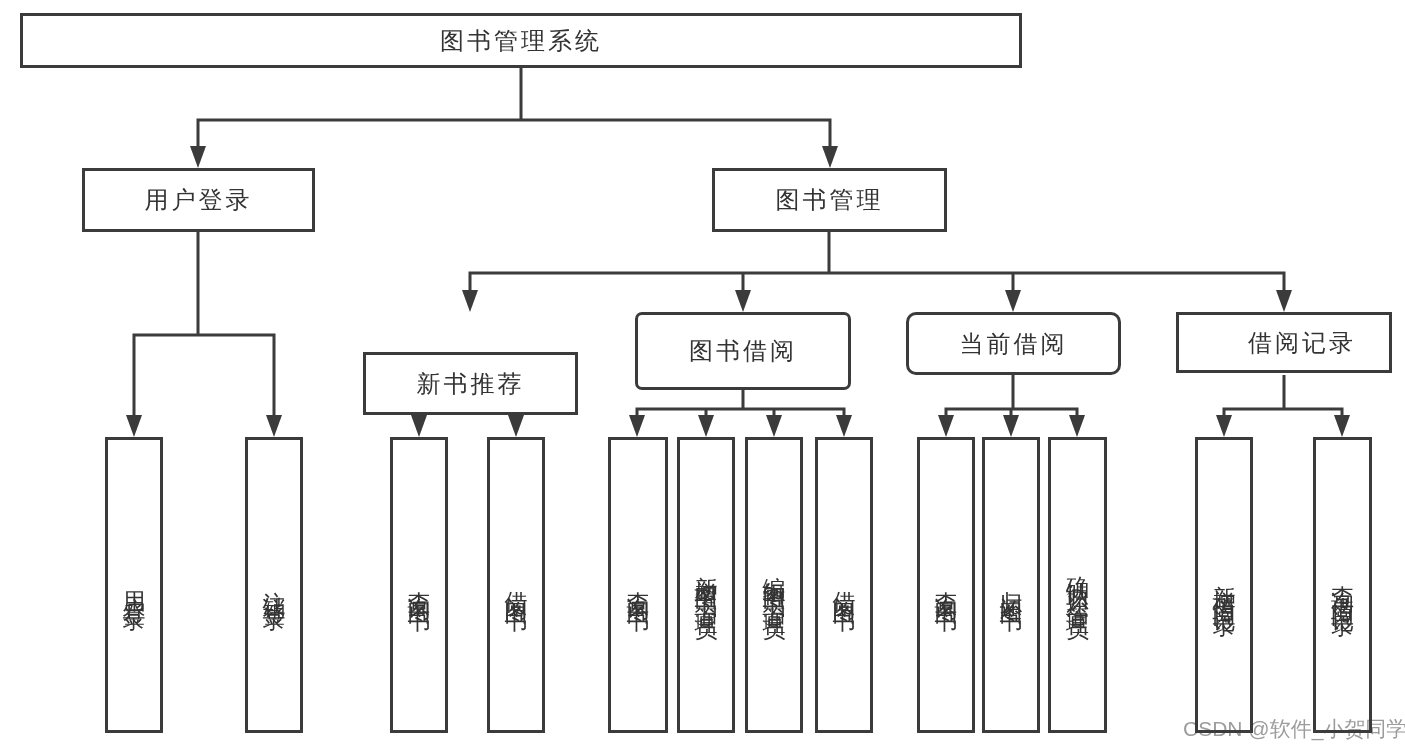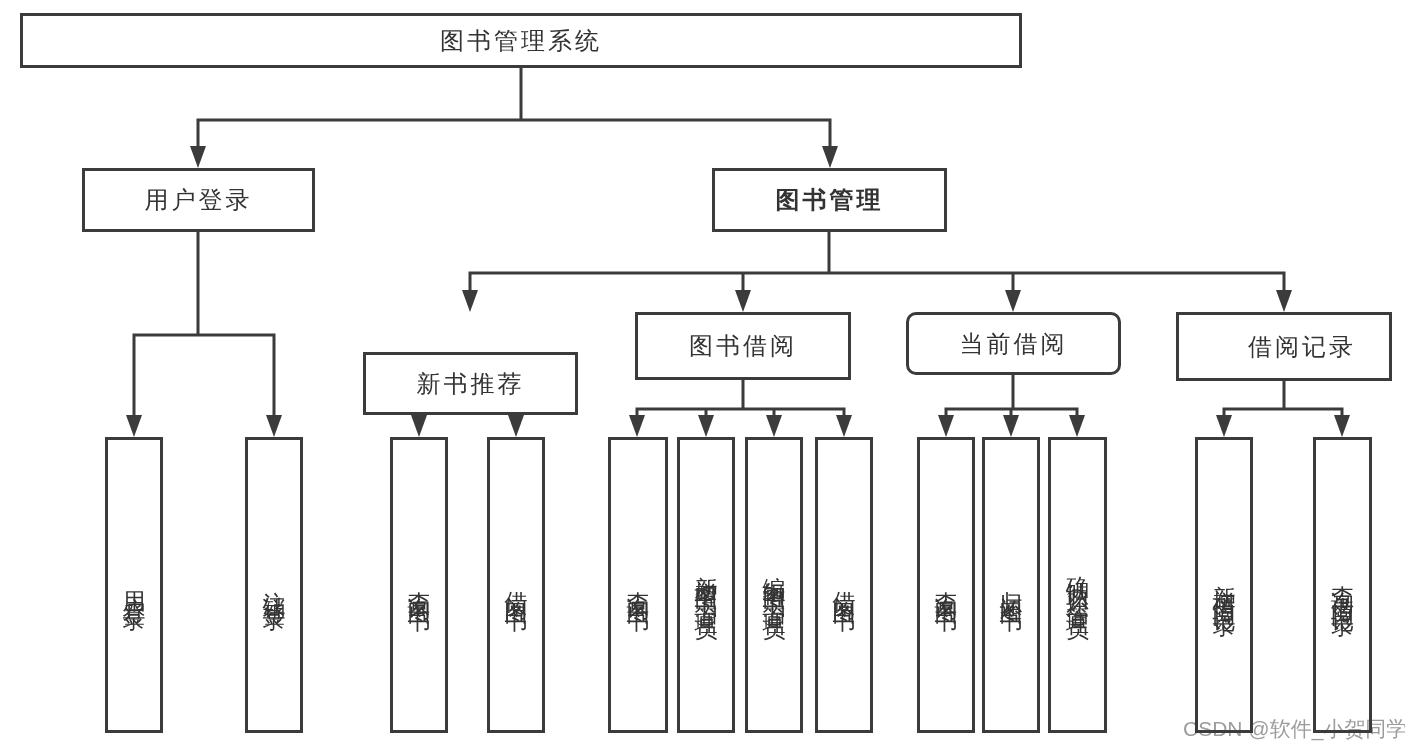--- a/index.html
+++ b/index.html
@@ -90,34 +90,34 @@
     </g>
   </svg>
 
   <div class="box" style="left:20px;top:13px;width:1002px;height:55px;">
     <span class="h-label">图书管理系统</span>
   </div>
 
   <div class="box" style="left:82px;top:168px;width:233px;height:64px;">
     <span class="h-label">用户登录</span>
   </div>
-  <div class="box" style="left:712px;top:168px;width:235px;height:64px;font-weight:bold;">
+  <div class="box" style="left:712px;top:168px;width:235px;height:64px;">
     <span class="h-label">图书管理</span>
   </div>
 
   <div class="box" style="left:363px;top:312px;width:215px;height:63px;margin-top:40px;">
     <span class="h-label">新书推荐</span>
   </div>
-  <div class="box" style="left:635px;top:312px;width:216px;height:68px;">
+  <div class="box" style="left:635px;top:312px;width:216px;height:78px;border-radius:7px;">
     <span class="h-label">图书借阅</span>
   </div>
   <div class="box" style="left:906px;top:312px;width:215px;height:63px;border-radius:10px;">
     <span class="h-label">当前借阅</span>
   </div>
-  <div class="box" style="left:1176px;top:312px;width:216px;height:69px;padding-left:36px;">
+  <div class="box" style="left:1176px;top:312px;width:216px;height:61px;padding-left:36px;">
     <span class="h-label">借阅记录</span>
   </div>
 
   <div class="box" style="left:105px;top:437px;width:58px;height:296px;">
     <span class="vtext">用户登录</span>
   </div>
   <div class="box" style="left:245px;top:437px;width:58px;height:296px;">
     <span class="vtext">注销登录</span>
   </div>
 

